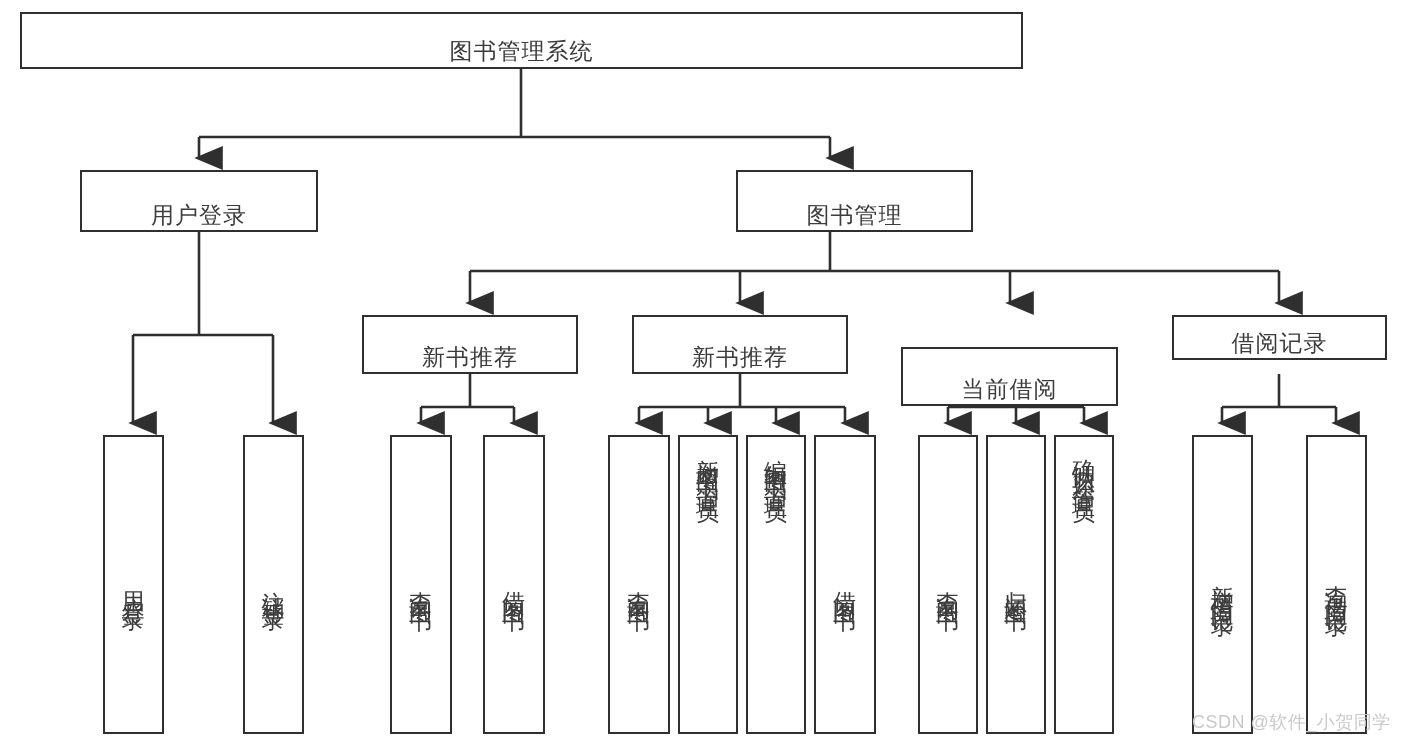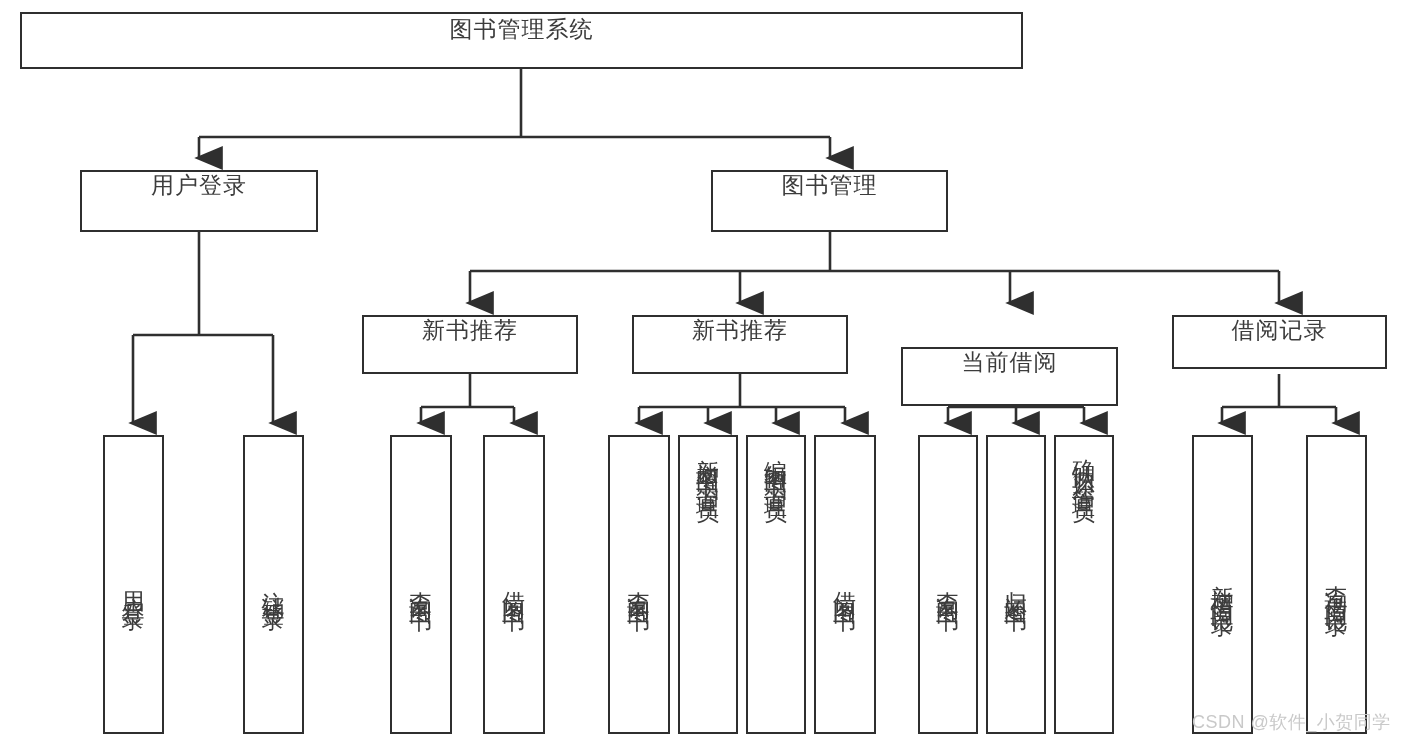--- a/index.html
+++ b/index.html
@@ -26,21 +26,21 @@
     width: 1405px;
     height: 747px;
     pointer-events: none;
   }
   .node {
     position: absolute;
     box-sizing: border-box;
     border: 2px solid #2f2f2f;
     background: #ffffff;
     display: flex;
-    align-items: flex-start;
+    align-items: flex-end;
     justify-content: center;
     color: #3c3c3c;
   }
   .node-h {
     font-size: 23px;
     letter-spacing: 1px;
     line-height: 1.2;
   }
   .node-root {
     font-size: 23px;
@@ -125,34 +125,34 @@
     </g>
   </svg>
 
   <div class="node node-root" style="left:20px; top:12px; width:1003px; height:57px;">
     <span>图书管理系统</span>
   </div>
 
   <div class="node node-h" style="left:80px; top:170px; width:238px; height:62px;">
     <span>用户登录</span>
   </div>
-  <div class="node node-h" style="left:711px; top:170px; width:237px; height:62px;">
+  <div class="node node-h" style="left:736px; top:170px; width:237px; height:62px;">
     <span>图书管理</span>
   </div>
 
   <div class="node node-h" style="left:362px; top:315px; width:216px; height:59px;">
     <span>新书推荐</span>
   </div>
   <div class="node node-h" style="left:632px; top:315px; width:216px; height:59px;">
     <span>新书推荐</span>
   </div>
   <div class="node node-h" style="left:901px; top:315px; width:217px; height:59px;margin-top:32px;">
     <span>当前借阅</span>
   </div>
-  <div class="node node-h" style="left:1172px; top:315px; width:215px; height:54px;">
+  <div class="node node-h" style="left:1172px; top:315px; width:215px; height:45px;">
     <span>借阅记录</span>
   </div>
 
   <div class="node node-v" style="left:103px; top:435px; width:61px; height:299px;">
     <span>用户登录</span>
   </div>
   <div class="node node-v" style="left:243px; top:435px; width:61px; height:299px;">
     <span>注销登录</span>
   </div>
 

